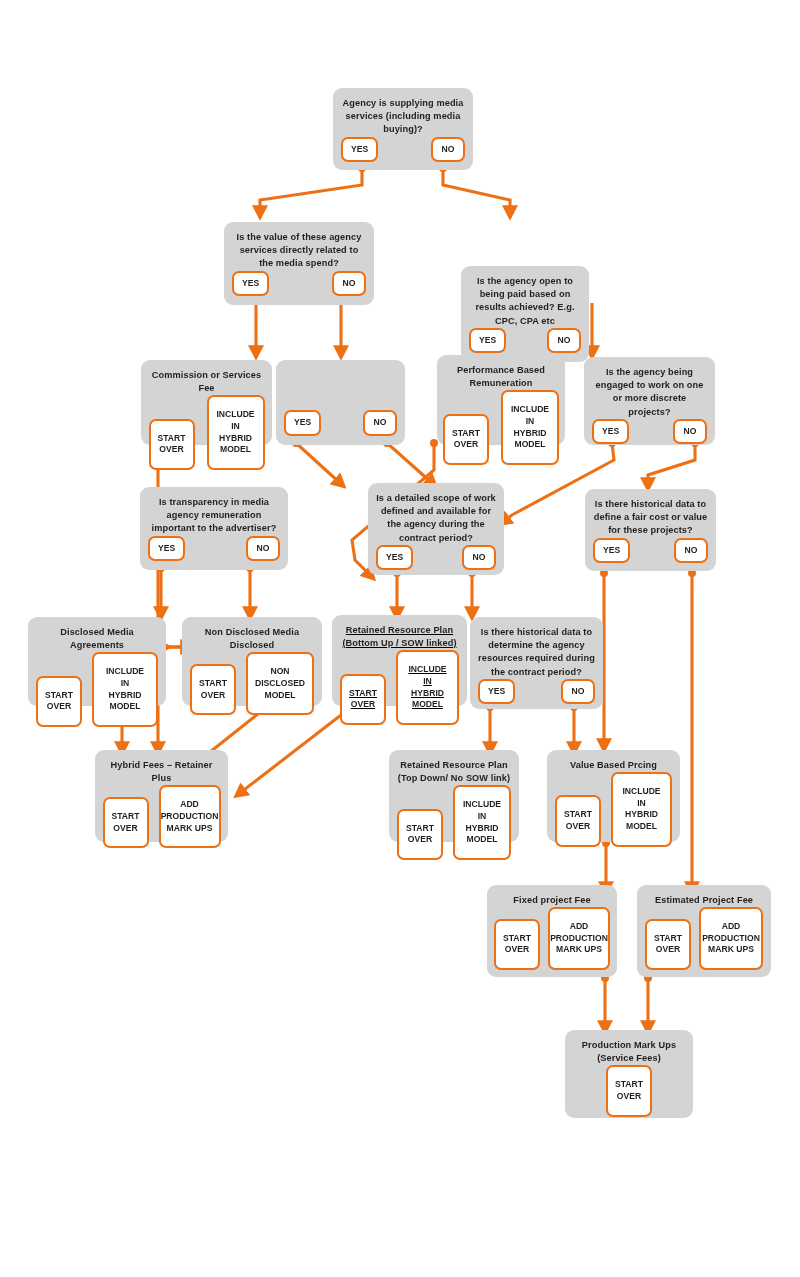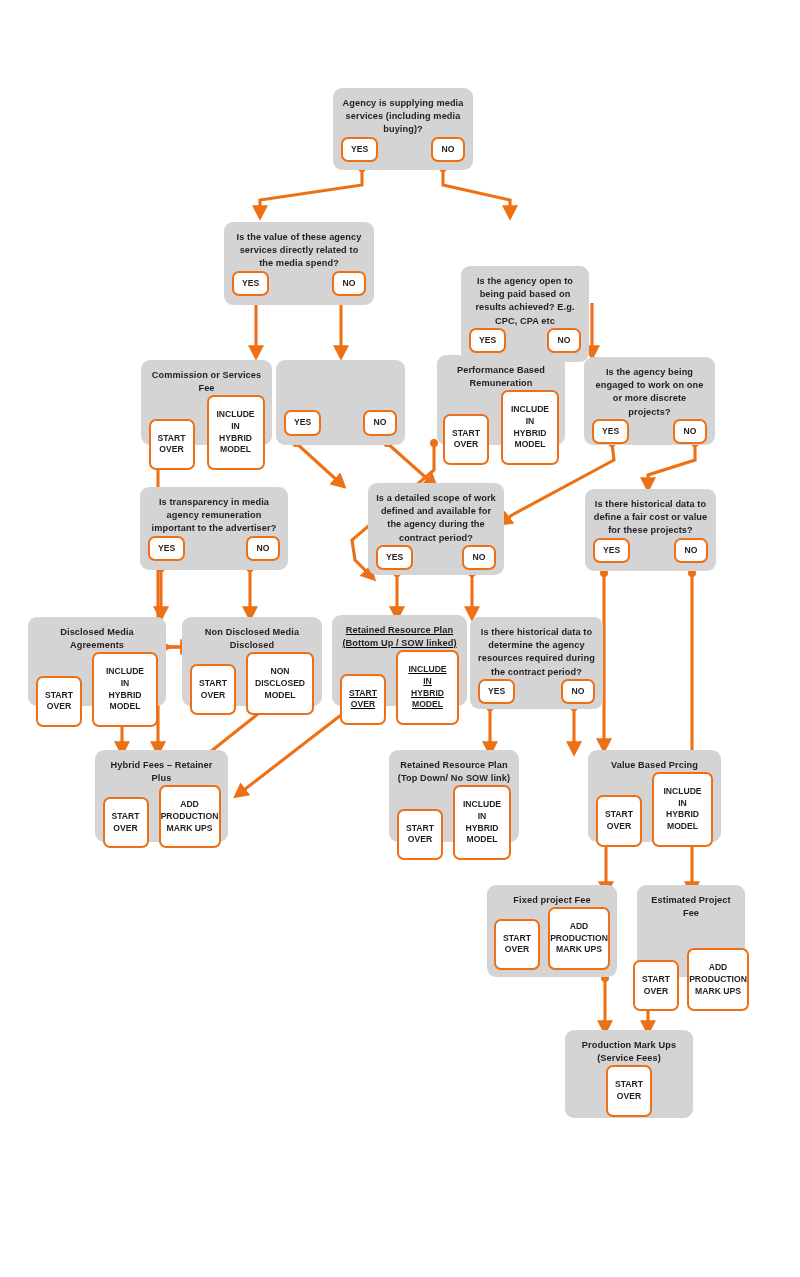--- a/index.html
+++ b/index.html
@@ -310,21 +310,21 @@
     <div class="node-title">Retained Resource Plan (Top Down/ No SOW link)</div>
     <div class="btn-row" style="gap:10px;">
       <div class="btn">START
 OVER</div>
       <div class="btn big">INCLUDE IN
 HYBRID
 MODEL</div>
     </div>
   </div>
 
-  <div class="node" style="left:547px; top:750px; width:133px; height:92px;margin-left:41px;">
+  <div class="node" style="left:547px; top:750px; width:133px; height:92px;">
     <div class="node-title">Value Based Prcing</div>
     <div class="btn-row" style="gap:10px;">
       <div class="btn">START
 OVER</div>
       <div class="btn big">INCLUDE IN
 HYBRID
 MODEL</div>
     </div>
   </div>
 
@@ -332,21 +332,21 @@
     <div class="node-title">Fixed project Fee</div>
     <div class="btn-row" style="gap:8px;">
       <div class="btn">START
 OVER</div>
       <div class="btn wide">ADD
 PRODUCTION
 MARK UPS</div>
     </div>
   </div>
 
-  <div class="node" style="left:637px; top:885px; width:108px; height:92px;gap:28px;">
+  <div class="node" style="left:637px; top:885px; width:134px; height:92px;">
     <div class="node-title">Estimated Project Fee</div>
     <div class="btn-row" style="gap:8px;">
       <div class="btn">START
 OVER</div>
       <div class="btn wide">ADD
 PRODUCTION
 MARK UPS</div>
     </div>
   </div>
 

